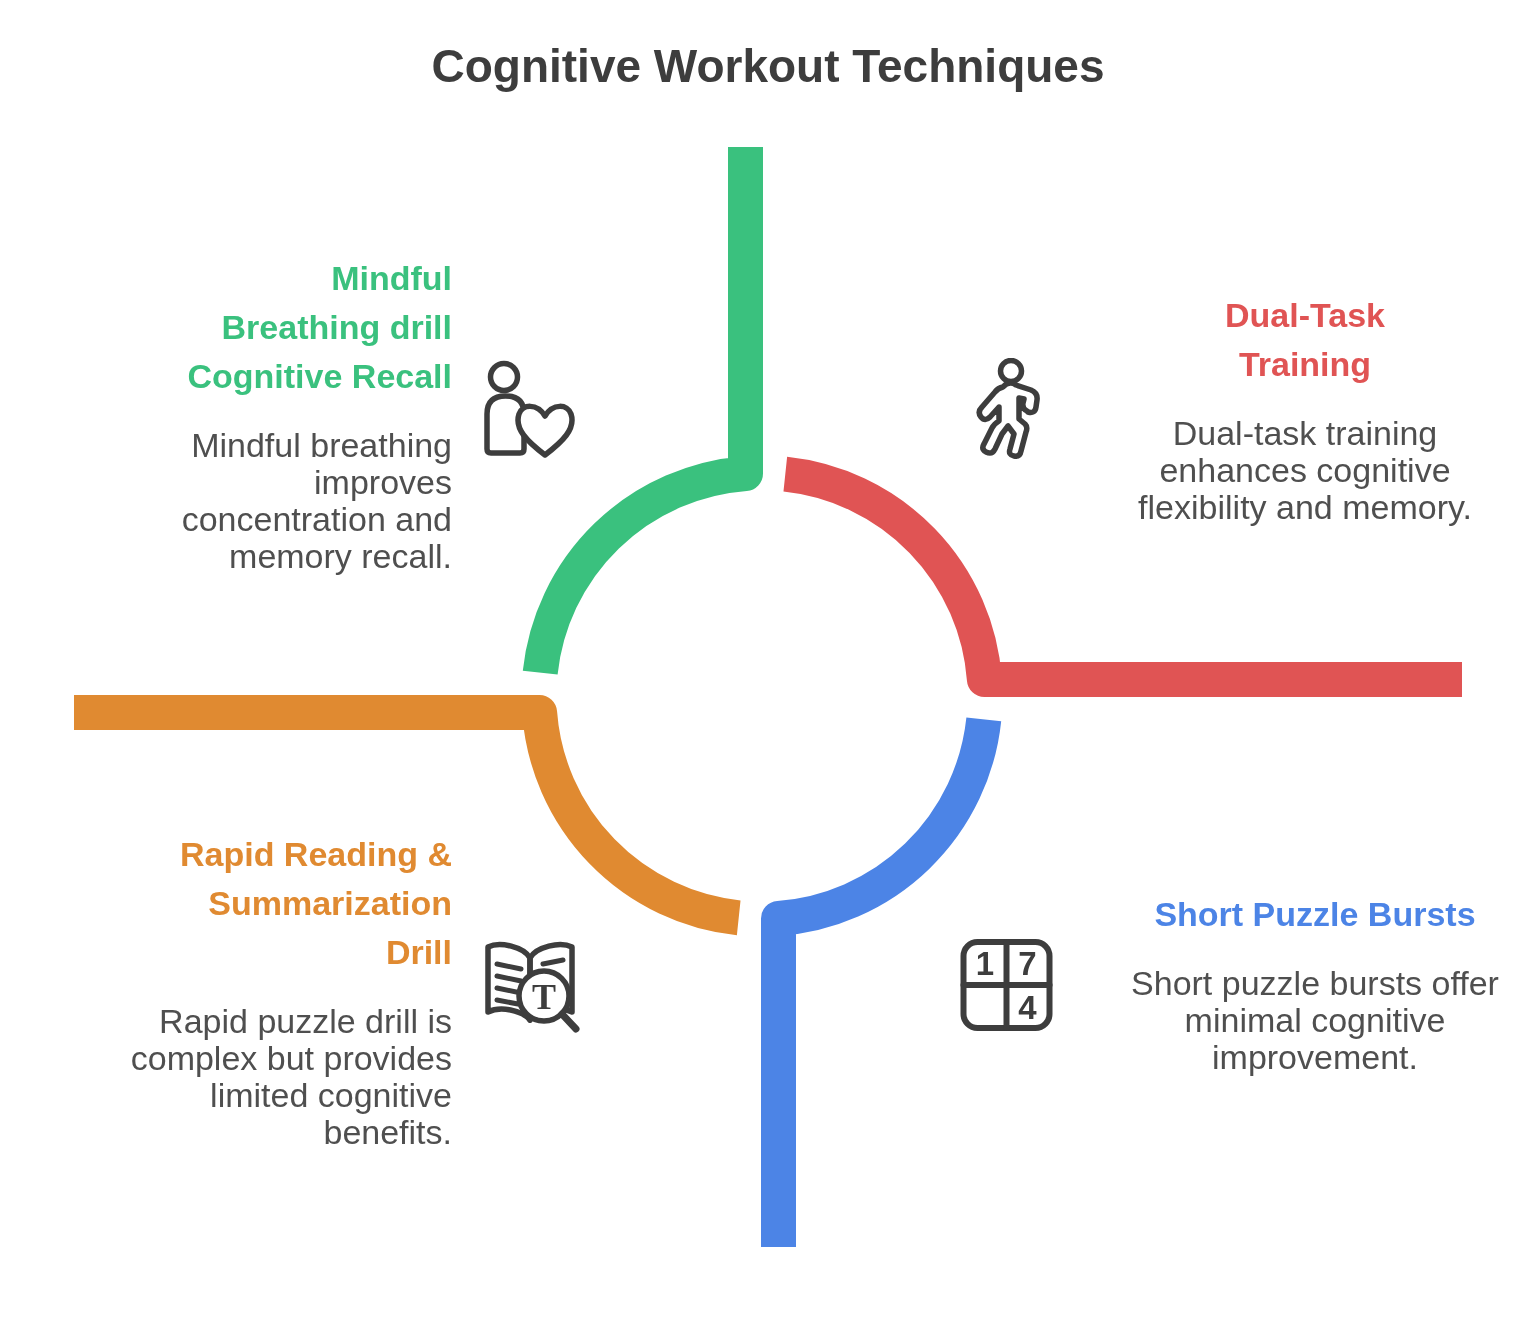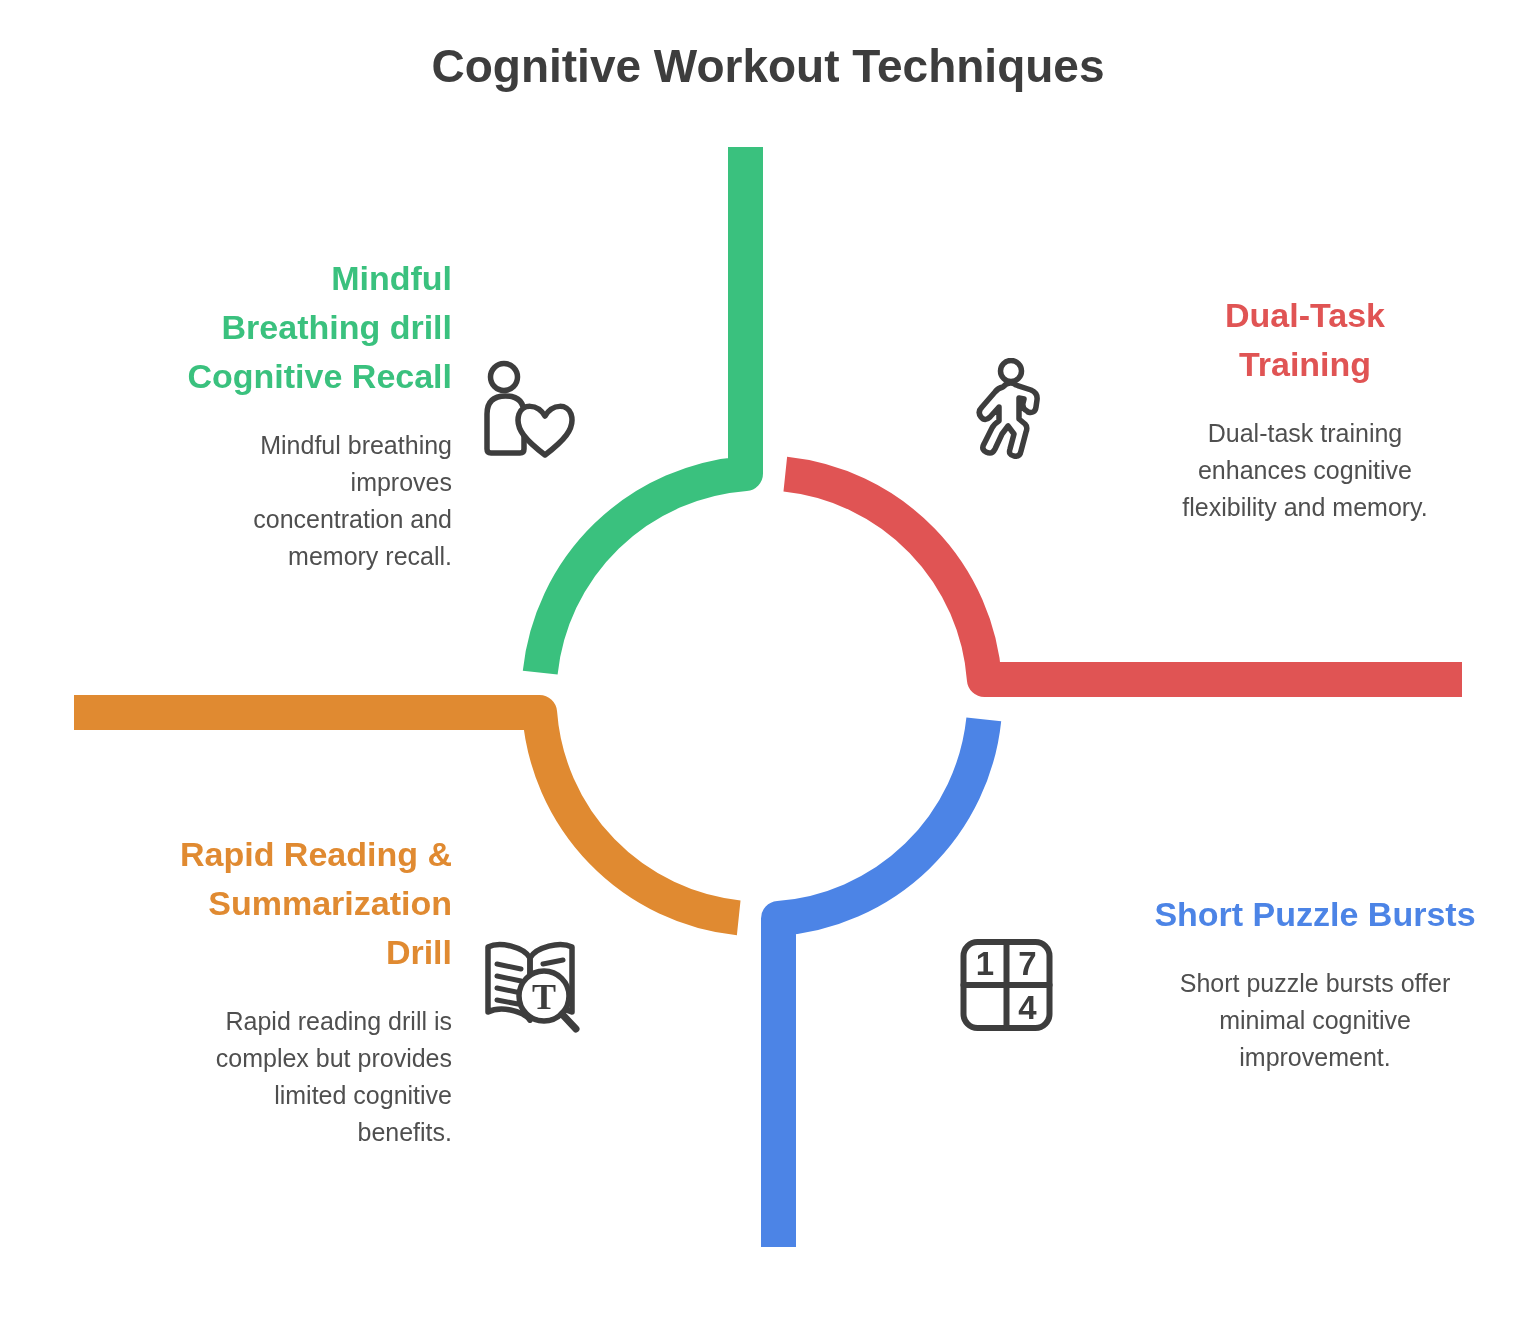--- a/index.html
+++ b/index.html
@@ -9,21 +9,21 @@
   }
   .title{
     position:absolute;top:8px;left:0;width:1536px;text-align:center;
     font-size:46px;font-weight:bold;color:#3d3d3d;letter-spacing:0px;line-height:1.2;
   }
   .sec{position:absolute;}
   .sec h2{
     margin:0;font-size:34px;font-weight:bold;line-height:49px;white-space:pre-line;
   }
   .sec p{
-    margin:26px 0 0 0;font-size:25px;font-weight:normal;line-height:37px;
+    margin:26px 0 0 0;font-size:34px;font-weight:normal;line-height:37px;
     color:#4f4f4f;white-space:pre-line;
   }
   .align-right{text-align:right;}
   .align-left{text-align:center;}
   .sec-green{top:254px;right:1084px;width:430px;}
   .sec-red{top:291px;left:1085px;width:440px;}
   .sec-orange{top:830px;right:1084px;width:440px;}
   .sec-blue{top:890px;left:1085px;width:460px;}
   .icon{position:absolute;}
   .icon-person-heart{left:483px;top:360px;width:96px;height:98px;}
@@ -65,21 +65,21 @@
 Training</h2>
     <p>Dual-task training
 enhances cognitive
 flexibility and memory.</p>
   </div>
 
   <div class="sec sec-orange align-right">
     <h2 style="color: rgb(224, 138, 49); text-align: right;">Rapid Reading &amp;
 Summarization
 Drill</h2>
-    <p>Rapid reading drill is
+    <p>Rapid puzzle drill is
 complex but provides
 limited cognitive
 benefits.</p>
   </div>
 
   <div class="sec sec-blue align-left">
     <h2 style="color: rgb(76, 132, 230);">Short Puzzle Bursts</h2>
     <p>Short puzzle bursts offer
 minimal cognitive
 improvement.</p>

